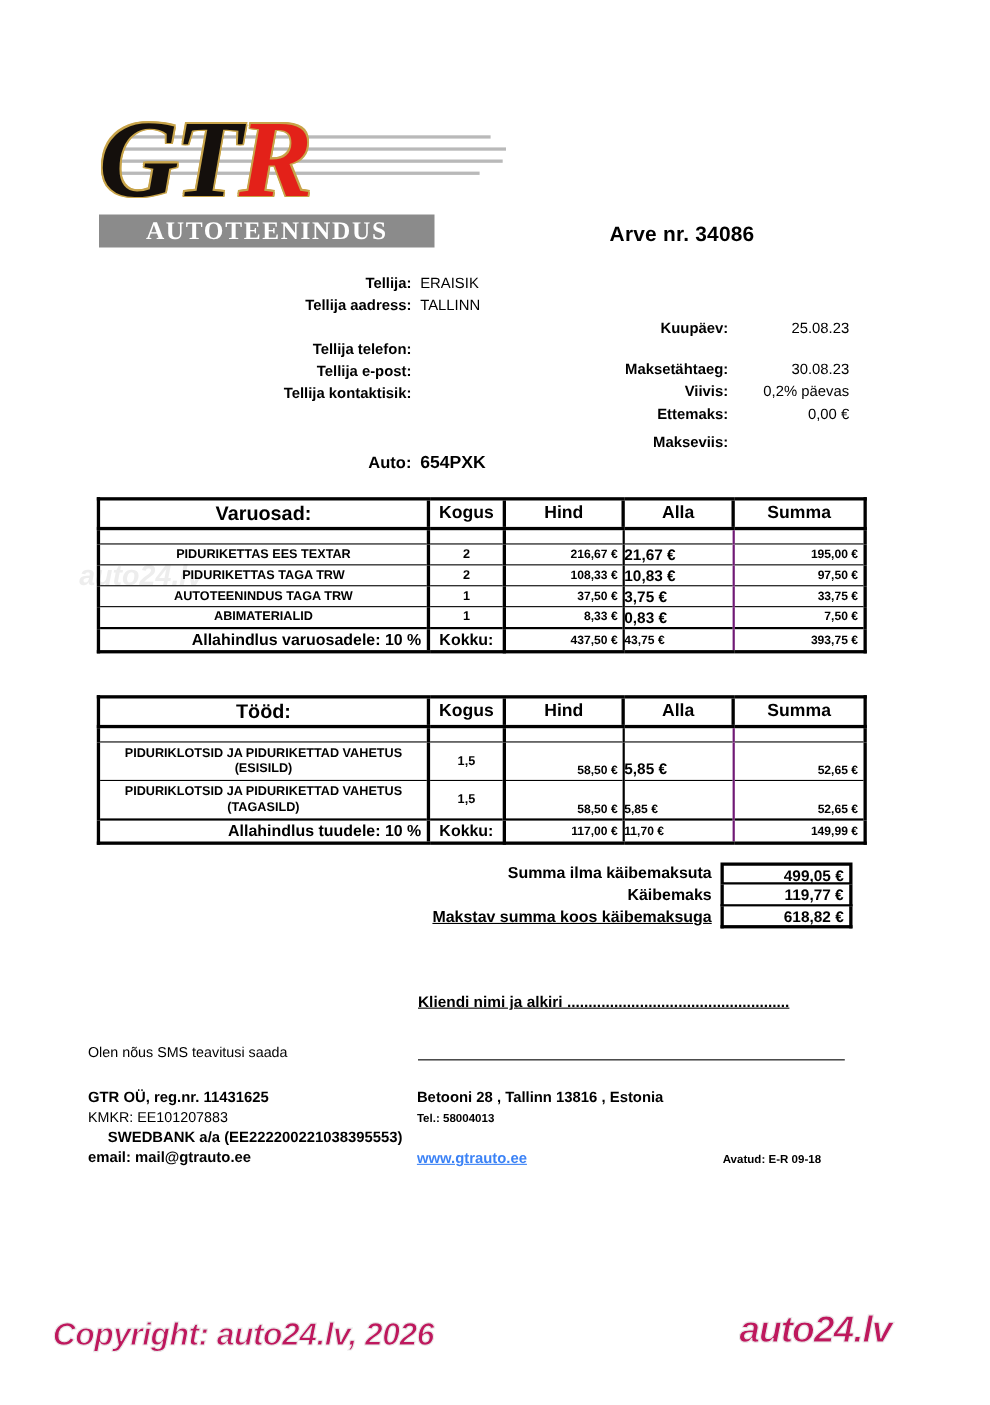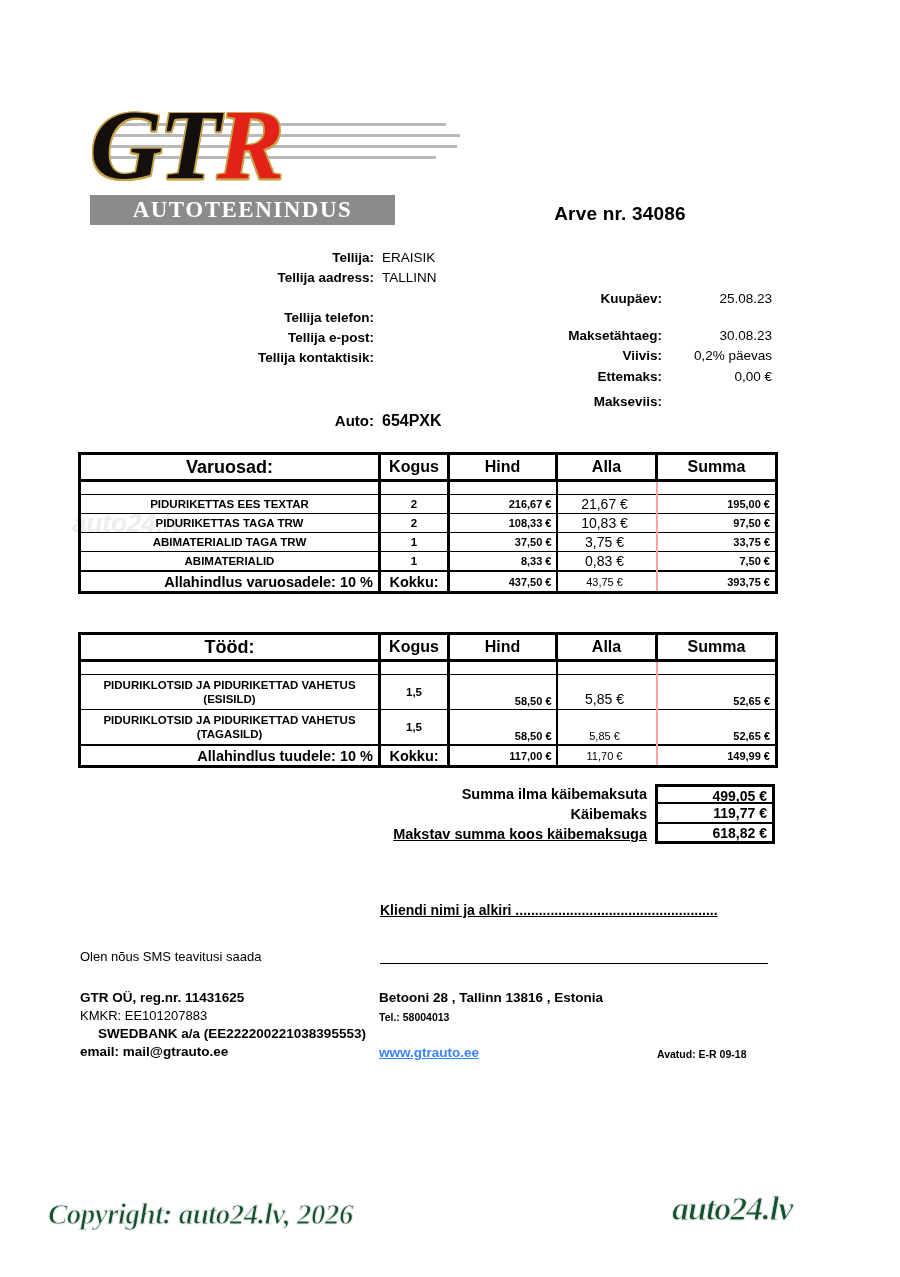--- a/index.html
+++ b/index.html
@@ -118,21 +118,21 @@
   .meta-right .lbl { width: 200px; }
   .meta-right .val { width: 110px; text-align: right; }
 
   .auto-row { left: 174px; font-size: 15px; }
   .auto-row .lbl { width: 200px; font-weight: bold; }
   .auto-row .val { margin-left: 8px; font-weight: bold; font-size: 16px; }
 
   
   .inv-table {
     position: absolute;
-    left: 78px;
+    left: 88px;
     width: 697px;
     border-collapse: collapse;
     table-layout: fixed;
     font-size: 11px;
     padding-left: 46px;
   }
   .inv-table td, .inv-table th {
     border: 1px solid #000;
     padding: 0;
     vertical-align: middle;
@@ -164,26 +164,26 @@
     border-left: 3px solid #000;
     border-right: 3px solid #000;
   }
   .inv-table td.c-price {
     text-align: right;
     padding-right: 4px;
     font-size: 11px;
     font-weight: bold;
   }
   .inv-table td.c-disc {
-    text-align: center;
+    text-align: left;
     padding-right: 4px;
     font-size: 14px;
-    font-weight: normal;
+    font-weight: bold;
     border-left: 2px solid #000;
-    border-right: 2px solid #fca5a5;
+    border-right: 2px solid #701a75;
   }
   .inv-table td.c-sum {
     text-align: right;
     padding-right: 5px;
     font-size: 11px;
     font-weight: bold;
     border-right: 3px solid #000;
   }
   .inv-table tr.total-row td {
     border-top: 2px solid #000;
@@ -288,24 +288,24 @@
   #f-web {
     color: #3b82f6;
     font-weight: bold;
     font-size: 13.5px;
     text-decoration: underline;
   }
 
   
   .wm {
     position: absolute;
-    font-family: Liberation Serif, serif;
+    font-family: Liberation Sans, sans-serif;
     font-weight: bold;
     font-style: italic;
-    color: #14532d;
+    color: #be185d;
     white-space: nowrap;
     -webkit-text-stroke: 1px #e9e9e9;
     user-select: none;
   }
   #wm-copy {
     left: 48px;
     top: 1198px;
     font-size: 29px;
     letter-spacing: -0.5px;
   }
@@ -427,21 +427,21 @@
       <td class="c-sum">195,00 €</td>
     </tr>
     <tr>
       <td class="c-name outer-l">PIDURIKETTAS TAGA TRW</td>
       <td class="c-qty">2</td>
       <td class="c-price">108,33 €</td>
       <td class="c-disc">10,83 €</td>
       <td class="c-sum">97,50 €</td>
     </tr>
     <tr>
-      <td class="c-name outer-l">ABIMATERIALID TAGA TRW</td>
+      <td class="c-name outer-l">AUTOTEENINDUS TAGA TRW</td>
       <td class="c-qty">1</td>
       <td class="c-price">37,50 €</td>
       <td class="c-disc">3,75 €</td>
       <td class="c-sum">33,75 €</td>
     </tr>
     <tr>
       <td class="c-name outer-l">ABIMATERIALID</td>
       <td class="c-qty">1</td>
       <td class="c-price">8,33 €</td>
       <td class="c-disc">0,83 €</td>

